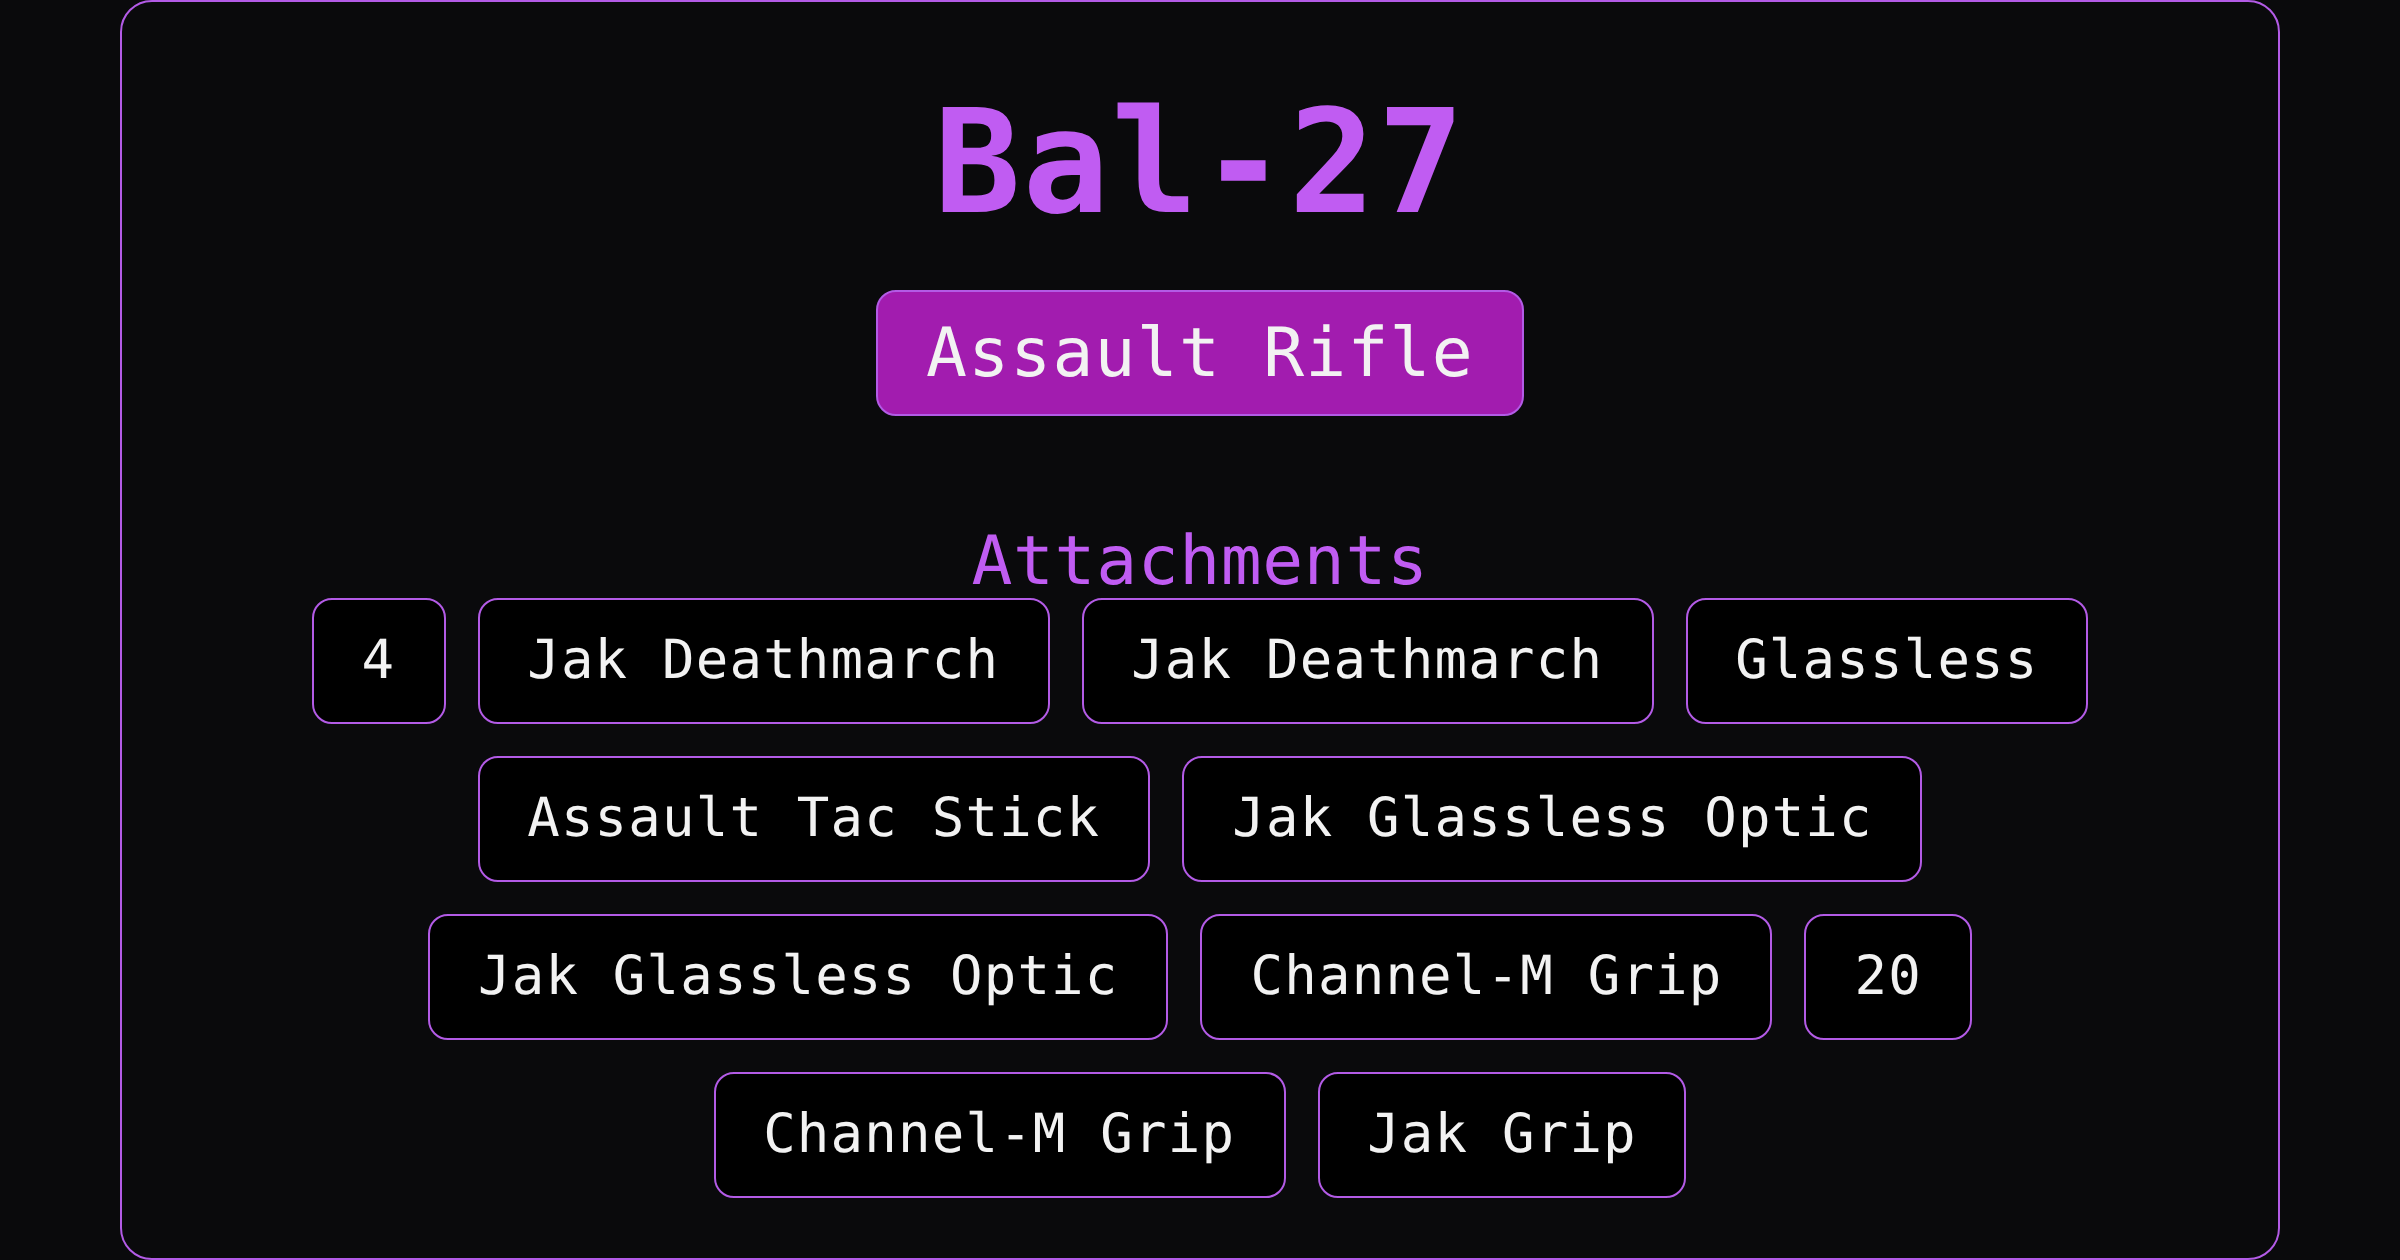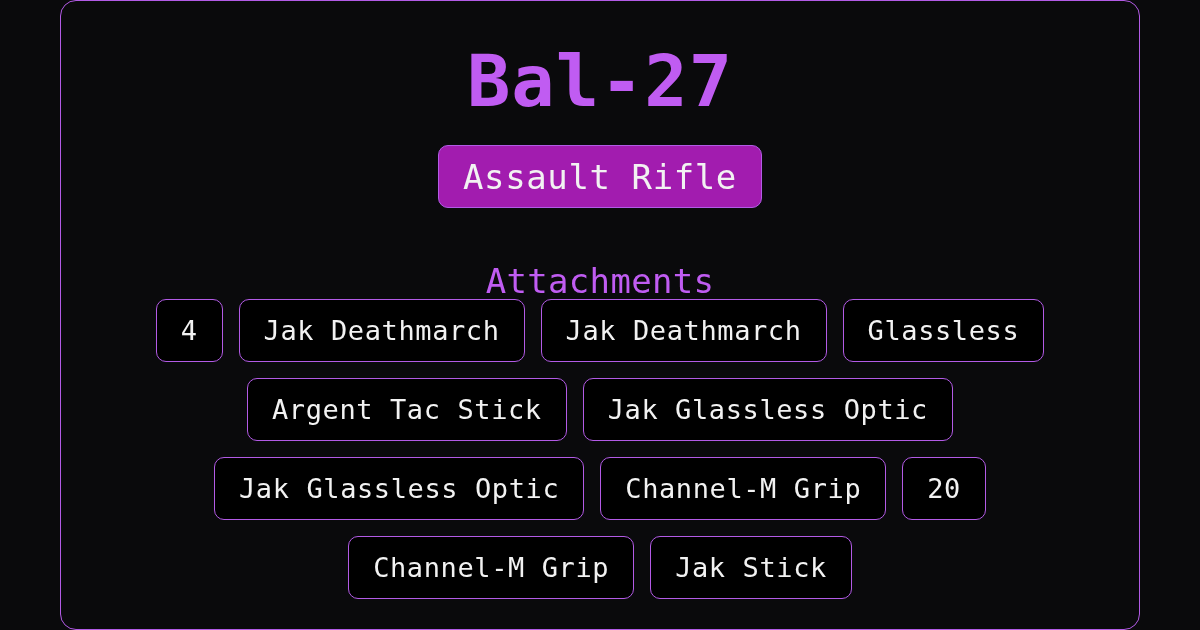--- a/index.html
+++ b/index.html
@@ -51,26 +51,26 @@
   </div>
   <div class="section-title">Attachments</div>
   <div class="chips">
     <div class="row">
       <span class="chip">4</span>
       <span class="chip">Jak Deathmarch</span>
       <span class="chip">Jak Deathmarch</span>
       <span class="chip">Glassless</span>
     </div>
     <div class="row">
-      <span class="chip">Argent Tac Stick</span>
+      <span class="chip">Assault Tac Stick</span>
       <span class="chip">Jak Glassless Optic</span>
     </div>
     <div class="row">
       <span class="chip">Jak Glassless Optic</span>
       <span class="chip">Channel-M Grip</span>
       <span class="chip">20</span>
     </div>
     <div class="row">
       <span class="chip">Channel-M Grip</span>
-      <span class="chip">Jak Stick</span>
+      <span class="chip">Jak Grip</span>
     </div>
   </div>
 </div>
 
 </body></html>

